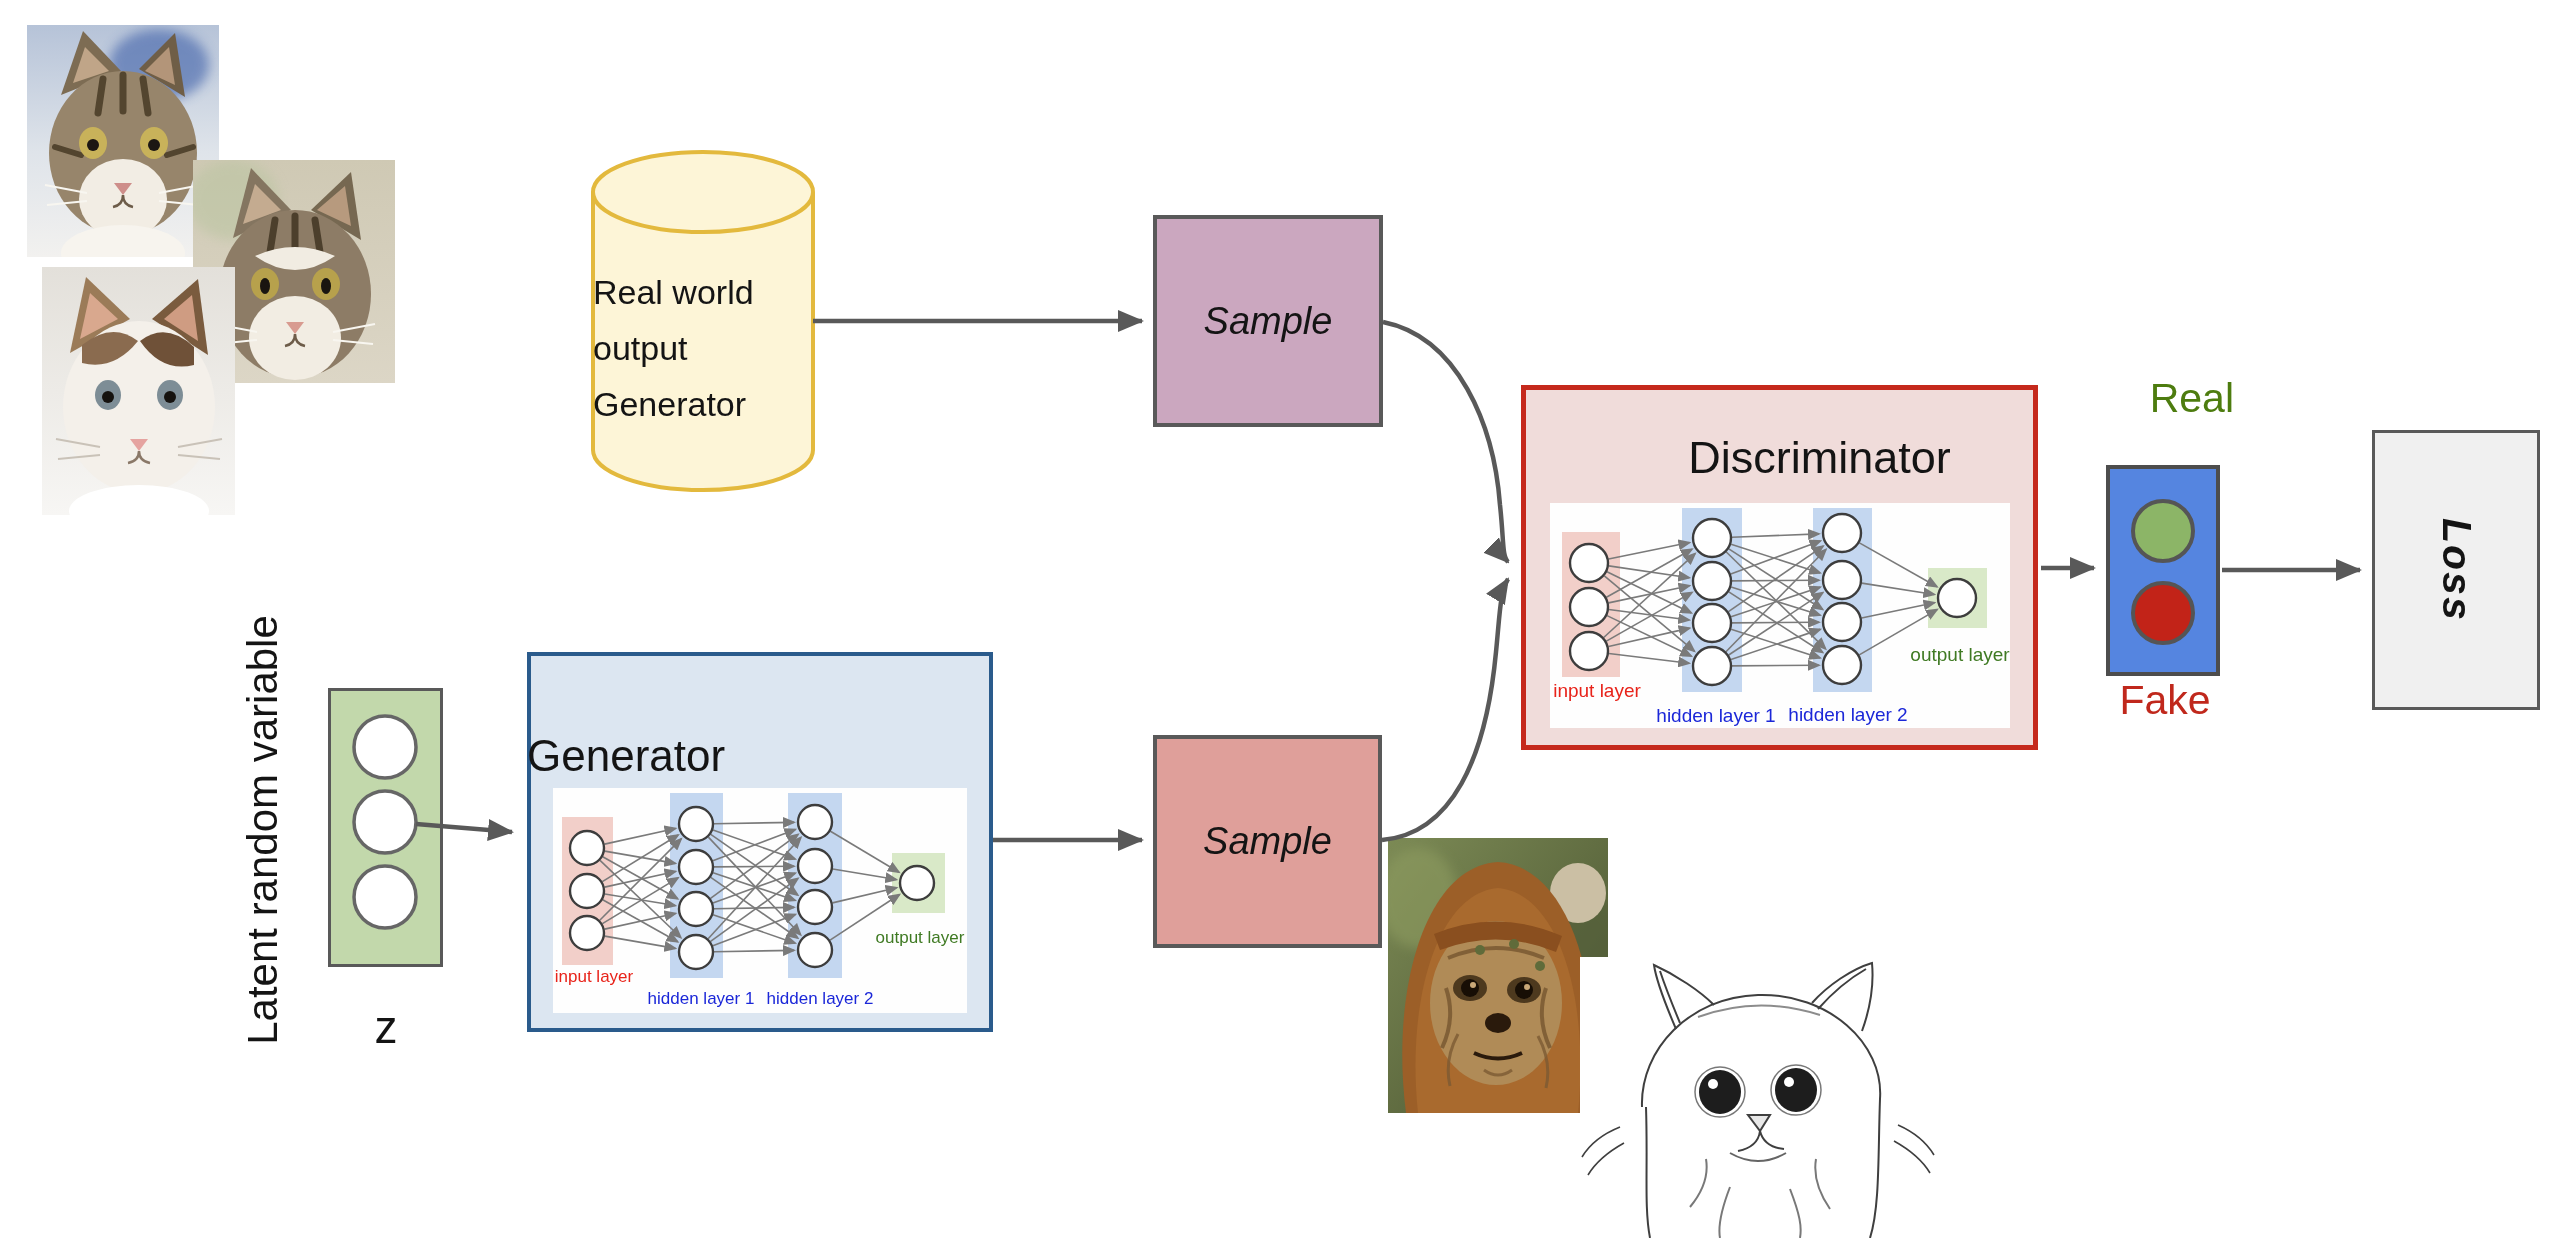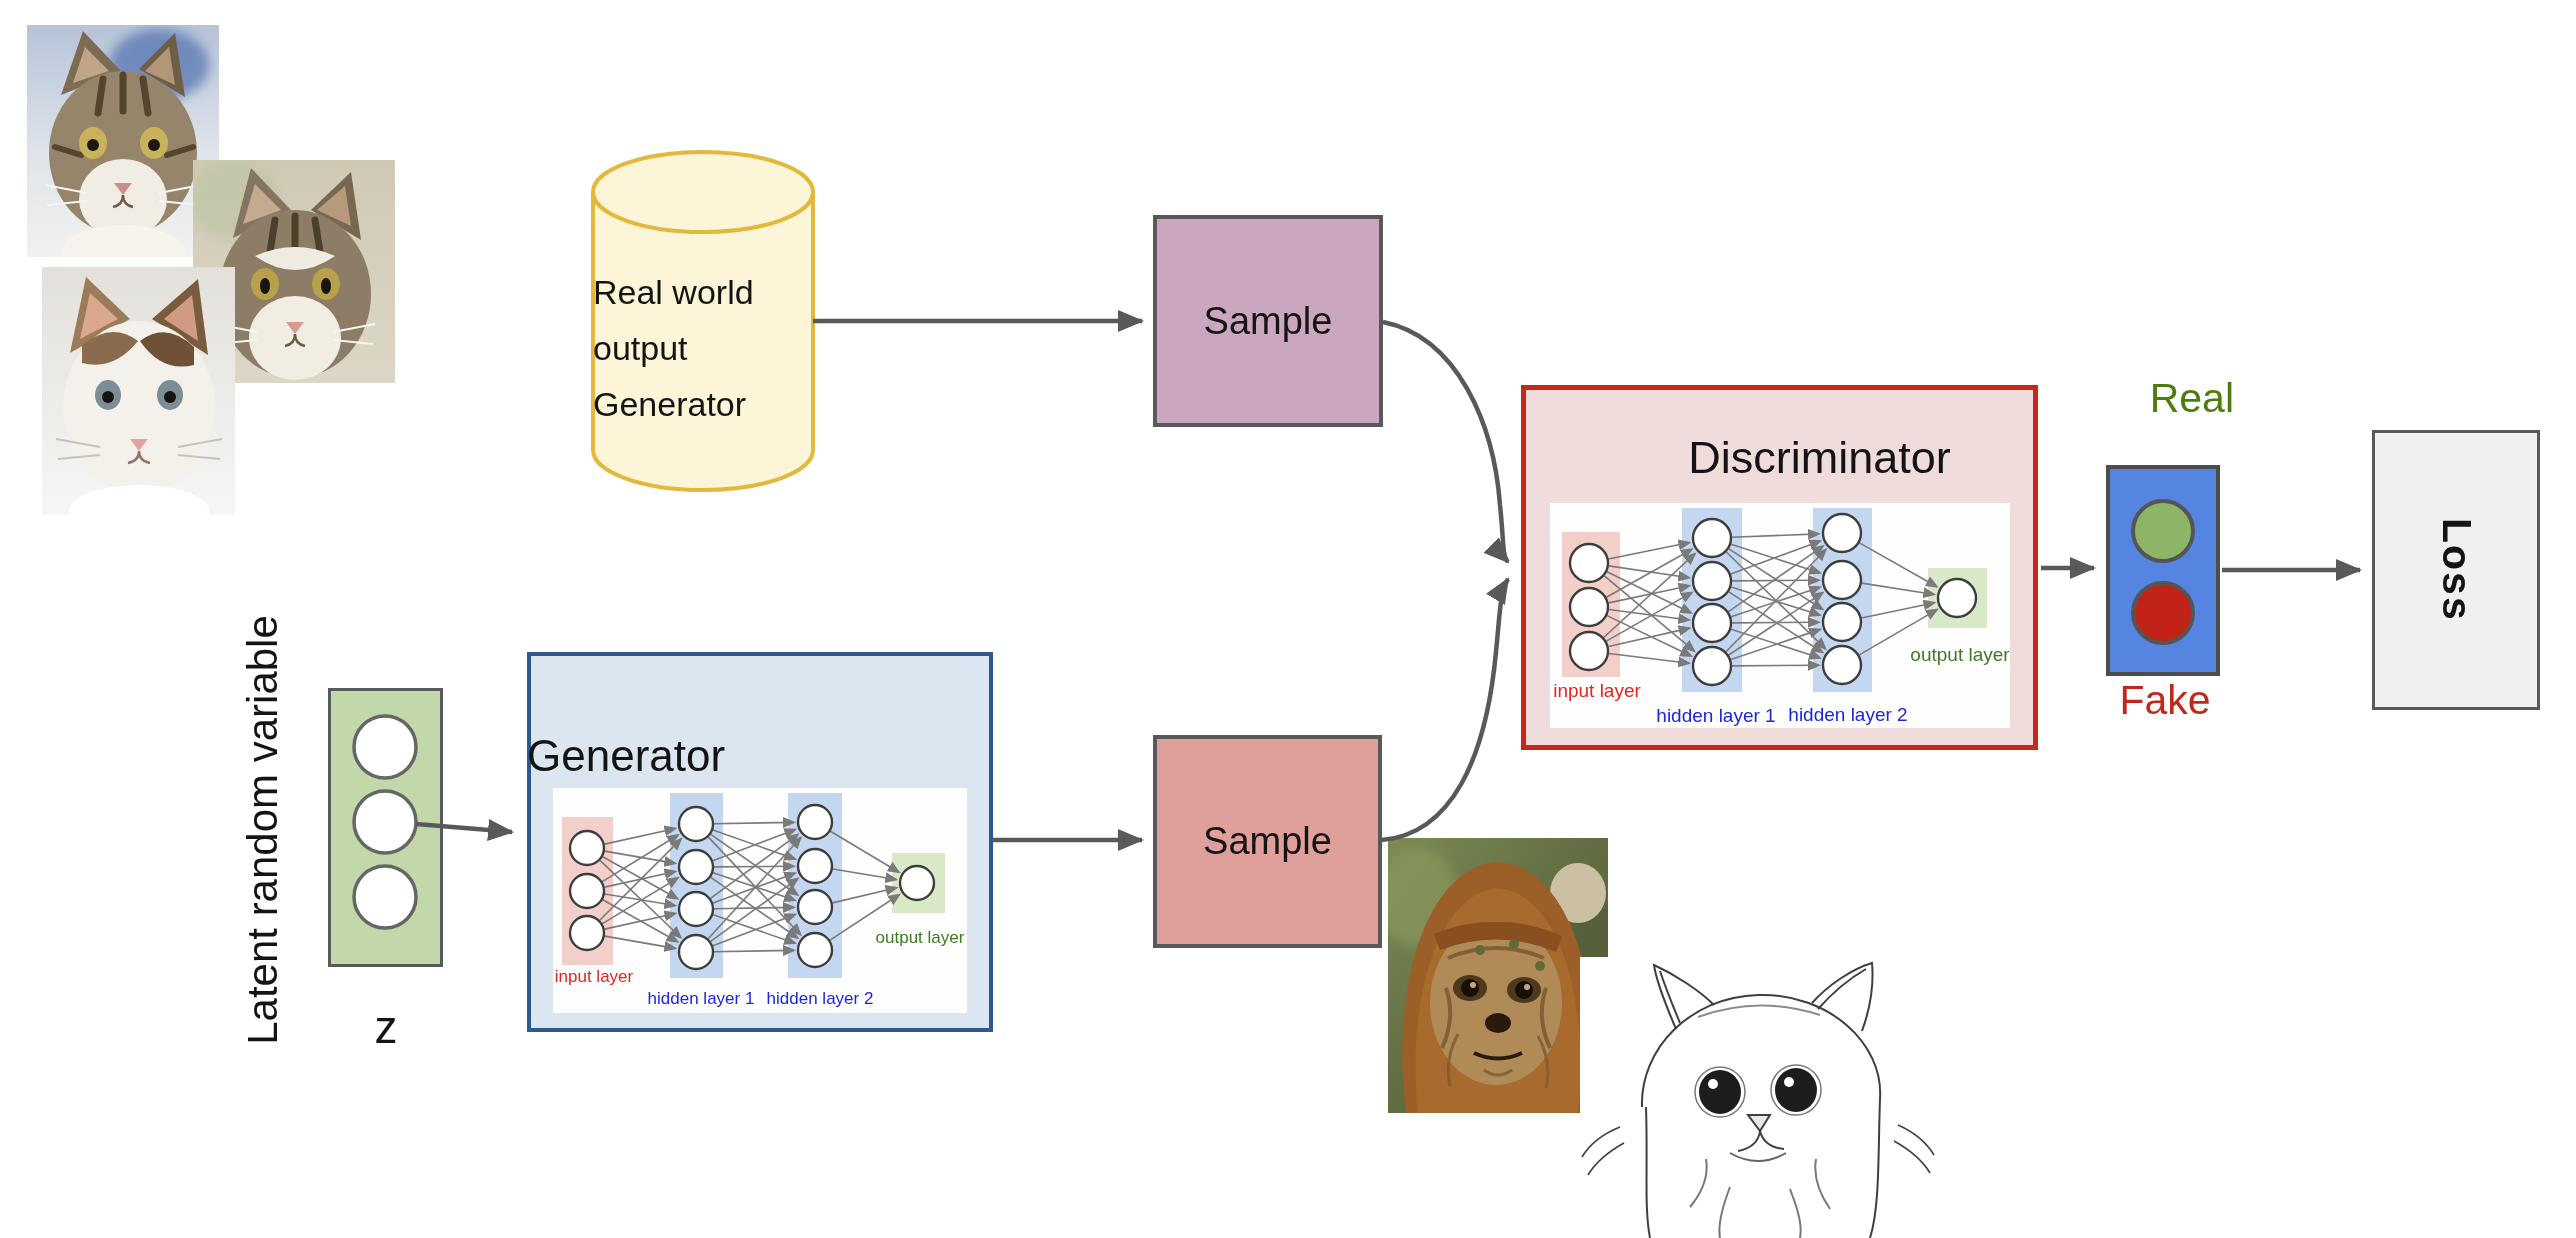--- a/index.html
+++ b/index.html
@@ -1,21 +1,21 @@
 <!DOCTYPE html>
 <html><head>
 <meta charset="utf-8">
 <style>
   html,body{margin:0;padding:0;background:#fff;}
   .stage{
     position:relative;width:2576px;height:1238px;background:#ffffff;
     font-family:"Liberation Sans","DejaVu Sans",sans-serif;color:#111;overflow:hidden;
   }
   .abs{position:absolute;}
-  .box{position:absolute;box-sizing:border-box;display:flex;align-items:center;justify-content:center;}
+  .box{position:absolute;box-sizing:border-box;display:flex;align-items:center;justify-content:center;font-style:italic;}
   .layer-svg{position:absolute;left:0;top:0;z-index:2;}
   .z1{z-index:1;} .z3{z-index:3;}
 
   
   .generator-box{left:527px;top:652px;width:466px;height:380px;background:#dce6f1;border:4px solid #2a5b8c;}
   .generator-panel{left:553px;top:788px;width:414px;height:225px;background:#fefefe;}
   .discriminator-box{left:1521px;top:385px;width:517px;height:365px;background:#f0dcda;border:5px solid #c5291c;}
   .discriminator-panel{left:1550px;top:503px;width:460px;height:225px;background:#fefefe;}
   .sample-top{left:1153px;top:215px;width:230px;height:212px;background:#cba7bf;border:4px solid #595959;}
   .sample-bottom{left:1153px;top:735px;width:229px;height:213px;background:#df9f9a;border:4px solid #595959;}

